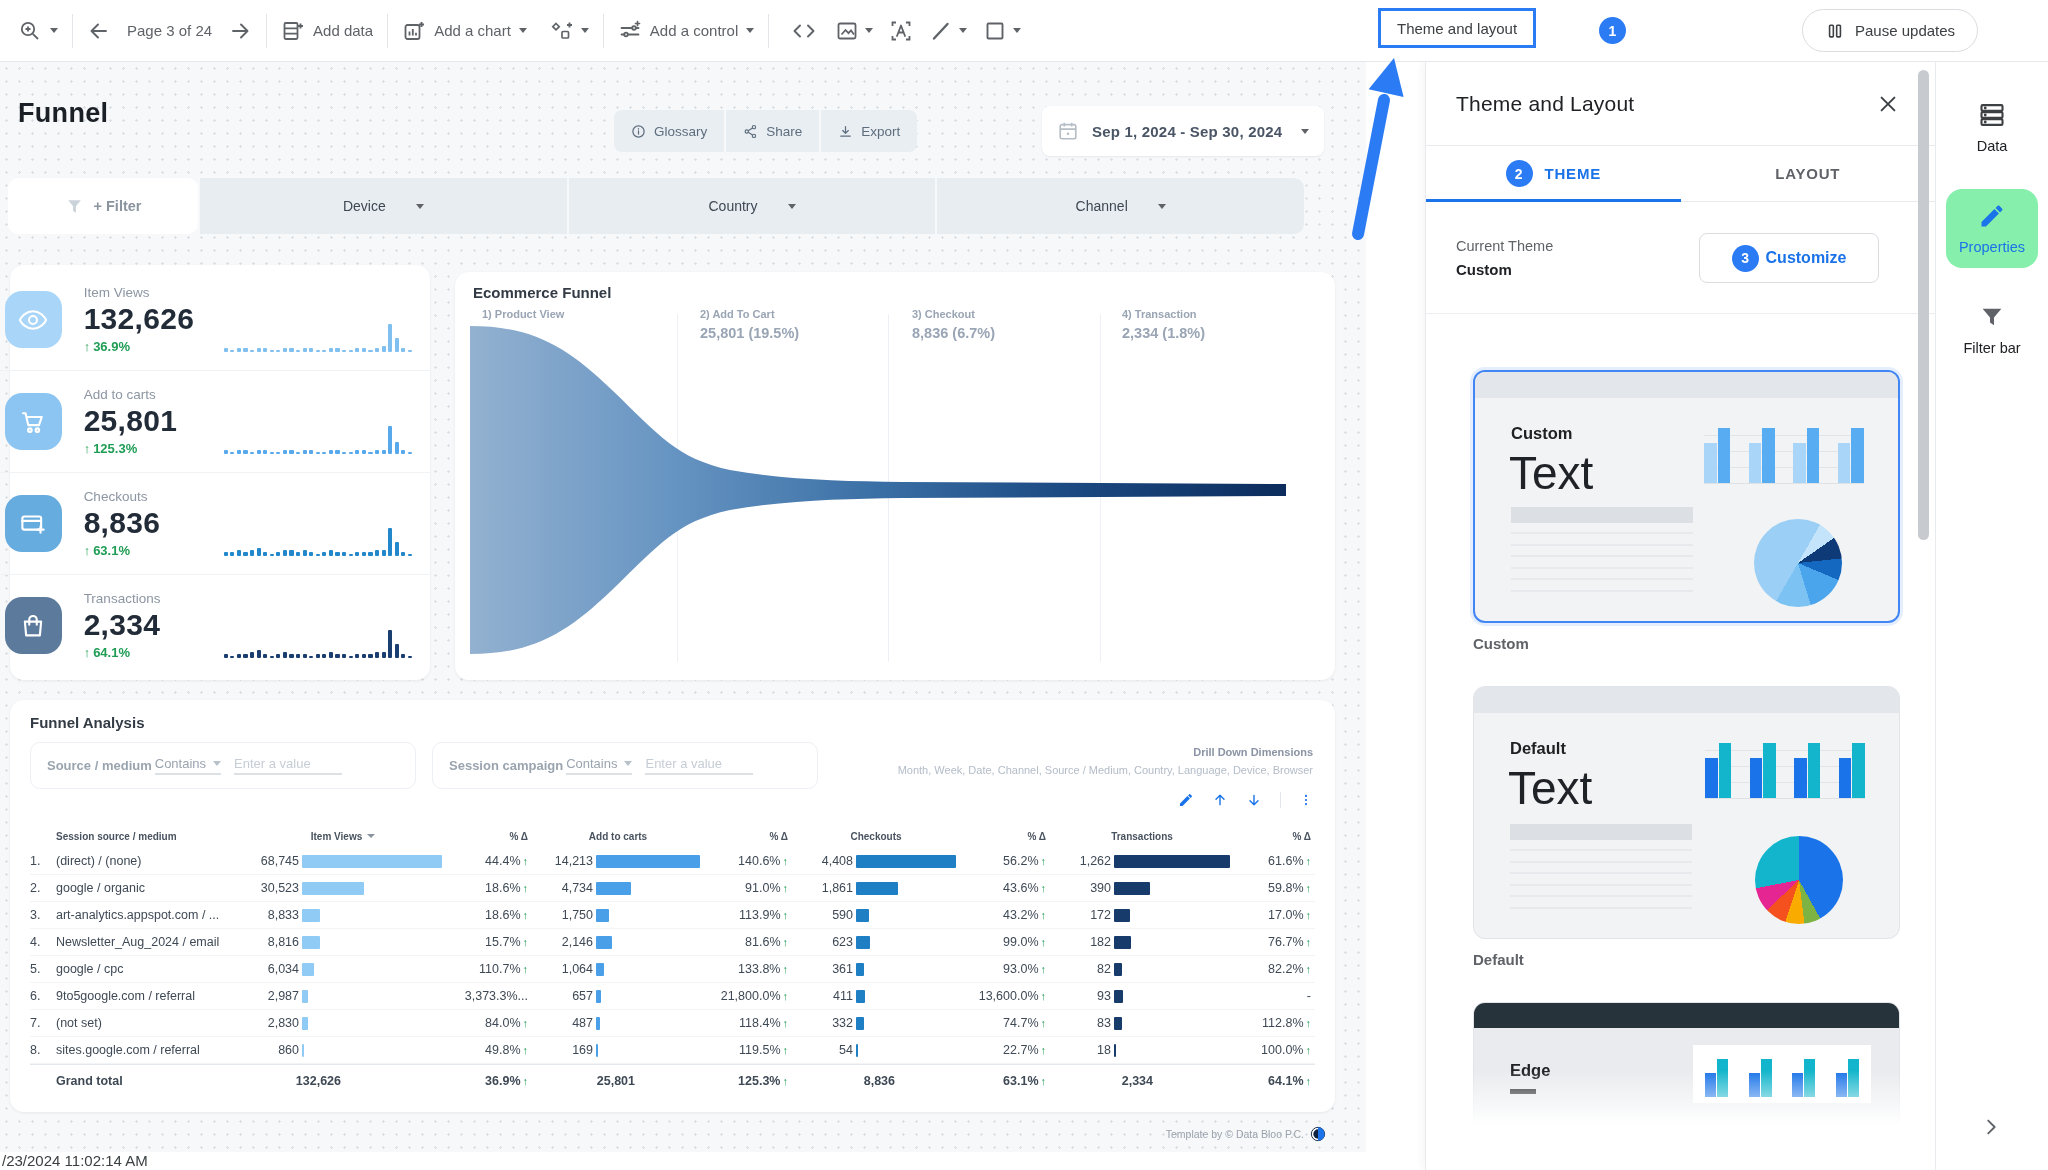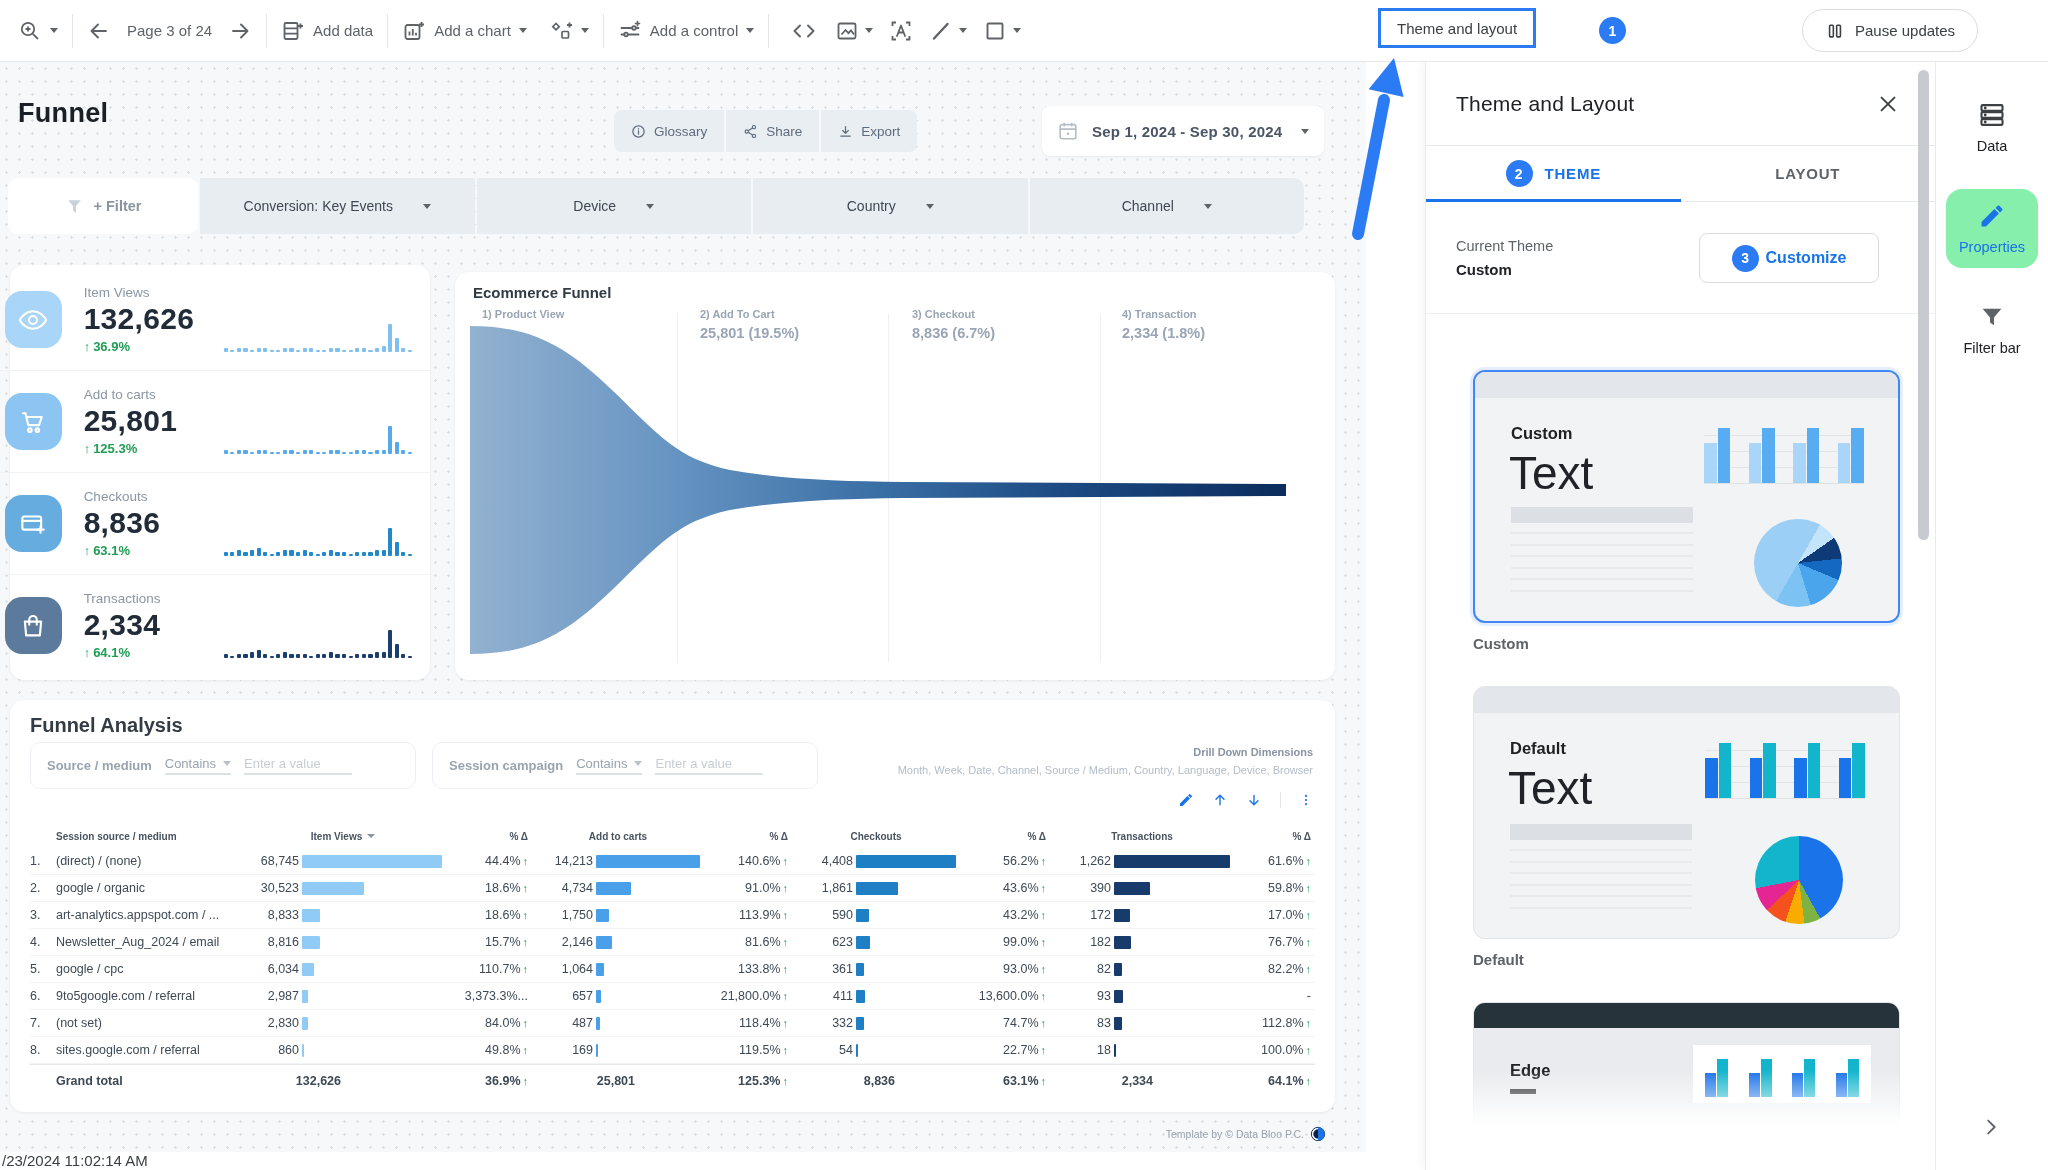--- a/index.html
+++ b/index.html
@@ -63,25 +63,25 @@
   .fc-title { left:18px; top:12px; font-size:15px; font-weight:600; color:#333B45; }
   .fc-sep { position:absolute; top:42px; bottom:18px; width:1px; background:#EDF0F4; }
   .stage { position:absolute; top:36px; }
   .stage:nth-child(1){left:27px;} .stage:nth-child(2){left:245px;} .stage:nth-child(3){left:457px;} .stage:nth-child(4){left:667px;}
   .stage-label { font-size:11px; font-weight:700; color:#9AA5B4; }
   .stage-value { font-size:14.5px; font-weight:700; color:#99A5B5; margin-top:5px; }
   .funnel-svg { position:absolute; left:15px; top:38px; }
 
   
   .analysis-card { left:10px; top:638px; width:1325px; height:412px; }
-  .an-title { left:20px; top:14px; font-size:20px; font-weight:600; color:#333B45; }
+  .an-title { left:20px; top:14px; font-size:15px; font-weight:600; color:#333B45; }
   .an-filter-row { position:absolute; left:20px; top:42px; display:flex; gap:16px; }
   .afilter { width:386px; height:47px; border:1.5px solid #ECEFF3; border-radius:10px; display:flex; align-items:center; padding:0 16px; font-size:13px; }
   .af-field { font-weight:600; color:#9AA4AF; white-space:nowrap; }
-  .af-op { margin-left:13px; display:flex; align-items:center; gap:7px; border-bottom:2px solid #DCE1E6; padding-bottom:2px; color:#9AA4AF; }
+  .af-op { margin-left:3px; display:flex; align-items:center; gap:7px; border-bottom:2px solid #DCE1E6; padding-bottom:2px; color:#9AA4AF; }
   .af-input { margin-left:13px; color:#C6CDD5; border-bottom:2px solid #DCE1E6; padding:0 2px 2px 0; min-width:108px; }
   .drill-label { position:absolute; right:22px; top:46px; font-size:11px; font-weight:700; color:#8A94A5; }
   .drill-dims { position:absolute; right:22px; top:64px; font-size:11px; color:#B3BCC8; }
   .tool-icons { position:absolute; right:22px; top:92px; display:flex; align-items:center; gap:18px; }
   .ti-div { width:1px; height:16px; background:#E3E7EB; }
 
   .table { position:absolute; left:20px; right:20px; top:124px; }
   .thead, .trow { display:grid; grid-template-columns:26px 182px 210px 84px 172px 88px 168px 90px 184px 81px; align-items:center; }
   .thead { height:24px; font-size:10px; font-weight:700; color:#49535F; }
   .trow { height:27px; border-bottom:1px solid #F2F4F6; font-size:12.5px; color:#3E4955; }
@@ -304,24 +304,20 @@
     </div>
 
     <div class="abs filter-row">
       <div class="add-filter">
         <svg width="19" height="19" viewBox="0 0 24 24">
             <path d="M4 4h16l-6.2 7.6V20l-3.6-2.4v-6z" fill="#CBD3DA"></path>
           </svg>
         <span>+ Filter</span>
       </div>
 
-    <div class="chip">
-          <span class="chip-label">Conversion: Key Events</span>
-          <span class="cv"></span>
-        </div>
         <div class="chip">
           <span class="chip-label">Device</span>
           <span class="cv"></span>
         </div>
         <div class="chip">
           <span class="chip-label">Country</span>
           <span class="cv"></span>
         </div>
         <div class="chip">
           <span class="chip-label">Channel</span>

